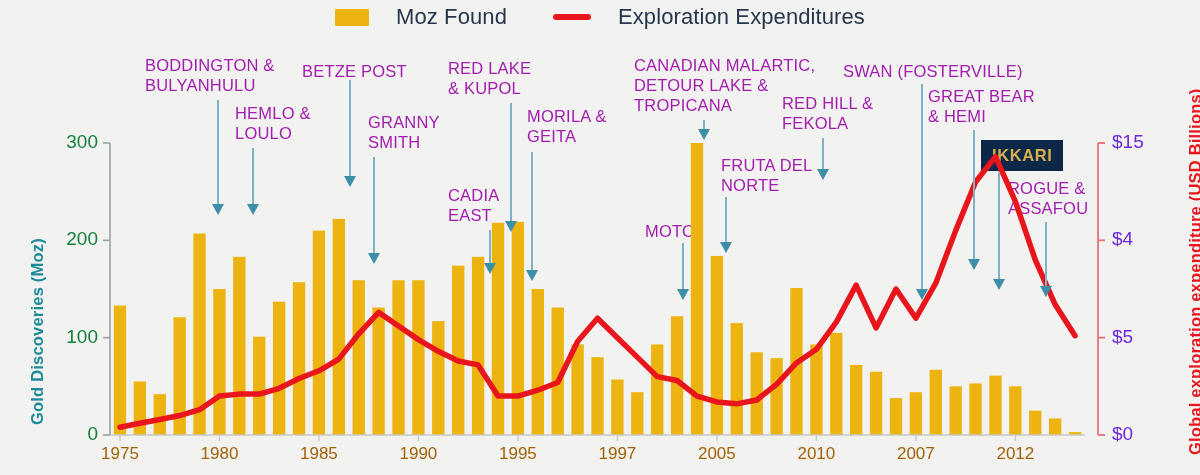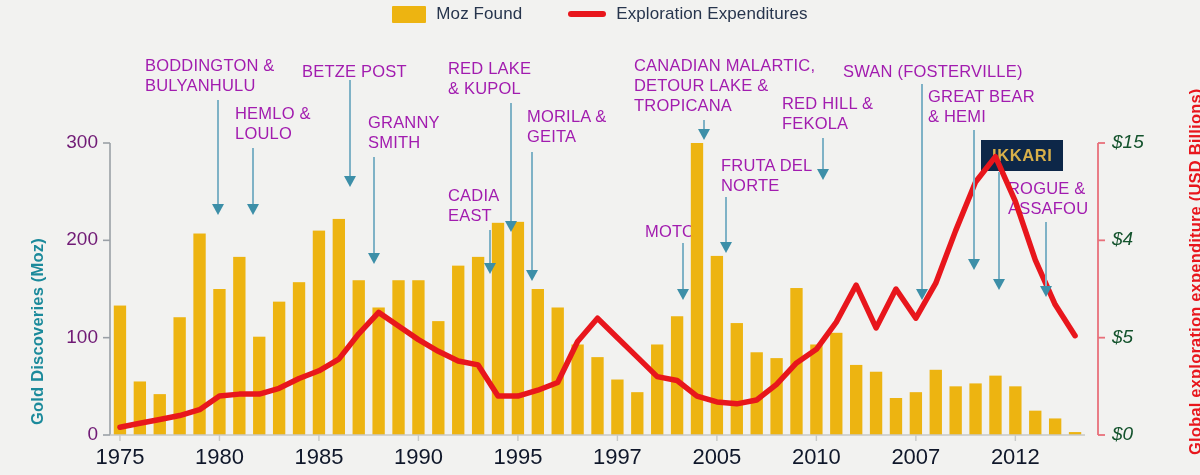--- a/index.html
+++ b/index.html
@@ -15,22 +15,23 @@
   
   .legend{
     position:absolute;left:0;top:4px;width:1200px;
     display:flex;justify-content:center;align-items:center;gap:46px;
     pointer-events:none;
   }
   .legend-item{display:flex;align-items:center;gap:10px;}
   .legend-swatch-bar{width:34px;height:17px;background:#edb411;border-radius:1px;}
   .legend-swatch-line{width:38px;height:6px;background:#e8161c;border-radius:3px;}
   .legend-label{
-    font-size:17px;color:#27354d;letter-spacing:.1px;
+    font-size:22px;color:#27354d;letter-spacing:.1px;
     font-family:"Liberation Sans", sans-serif;
+    margin-left:17px;
   }
 
   
   .axis-title{
     position:absolute;
     font-weight:bold;font-size:16.5px;letter-spacing:.2px;
     white-space:nowrap;
     transform-origin:0 0;
   }
   #y-left-title{
@@ -42,26 +43,26 @@
     color:#e8161c;
     left:1186px;top:455px;
     transform:rotate(-90deg);
   }
 
   
   #plot{position:absolute;left:110px;top:143px;width:975px;height:292px;}
   #plot-svg{position:absolute;left:0;top:0;}
 
   .tick-label{
-    position:absolute;font-size:19px;color:#701a75;white-space:nowrap;
+    position:absolute;font-size:19px;color:#15803d;white-space:nowrap;
   }
   .tick-label.left{text-align:right;}
-  .tick-label.right{color:#14532d;font-style:italic;}
+  .tick-label.right{color:#6d28d9;}
   .x-tick{
-    position:absolute;font-size:22px;color:#0f172a;
+    position:absolute;font-size:17px;color:#a16207;
     transform:translateX(-50%);white-space:nowrap;top:444px;
   }
 
   
   .anno{
     position:absolute;
     font-size:16.5px;line-height:1.22;color:#a21caf;
     white-space:pre-line;letter-spacing:.2px;
   }
   .anno.highlight{

